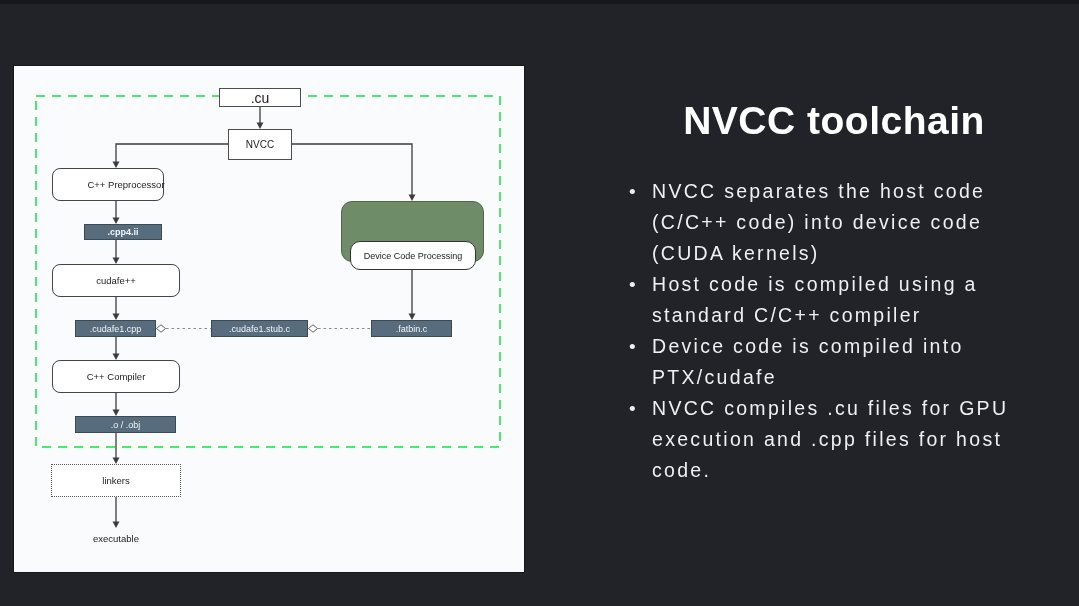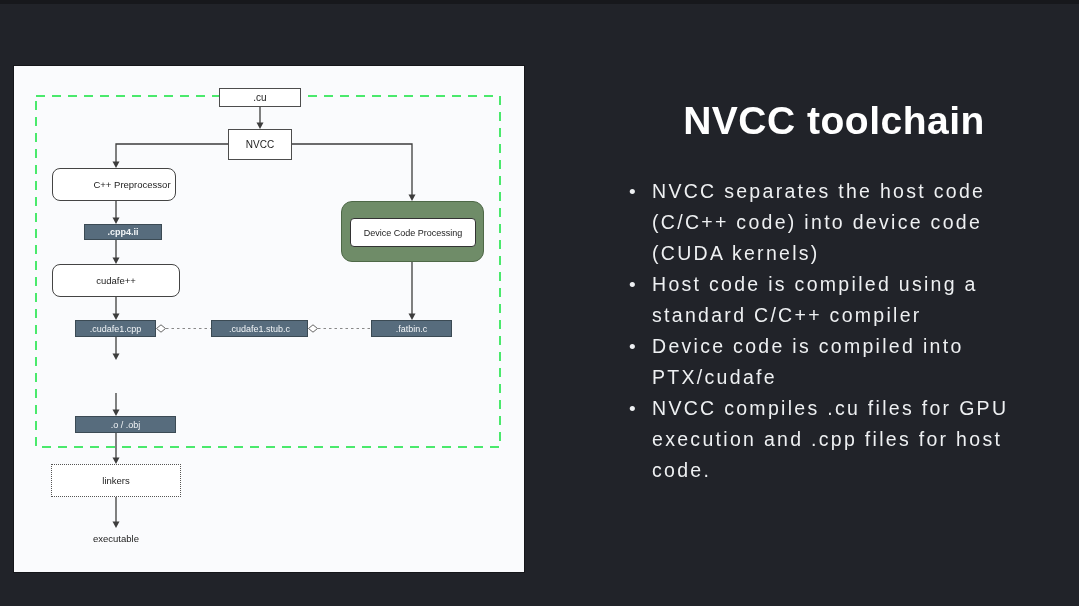--- a/index.html
+++ b/index.html
@@ -10,27 +10,27 @@
   .top-strip { position:absolute; left:0; top:0; width:1079px; height:4px; background:#17181c; }
 
   
   .panel {
     position:absolute; left:14px; top:66px; width:510px; height:506px;
     background:#fafbfd; box-shadow:0 0 0 1px rgba(0,0,0,0.35);
   }
   .connector-svg { position:absolute; left:0; top:0; width:510px; height:506px; }
 
   .node { position:absolute; display:flex; align-items:center; justify-content:center;
-          font-size:10px; color:#1c1c1c; white-space:nowrap; }
+          font-size:14px; color:#1c1c1c; white-space:nowrap; }
   .rect-plain  { background:#ffffff; border:1px solid #4d4d4d; }
   .rect-round  { background:#ffffff; border:1px solid #444; border-radius:8px; font-size:9.5px; }
   .rect-dark   { background:#576c7d; border:1px solid #3b4a54; color:#f2f5f7; font-size:9px; }
   .rect-dotted { background:#ffffff; border:1.5px dotted #555; font-size:9.5px; }
   .device-outer{ position:absolute; background:#6f8c68; border:1px solid #4e6847; border-radius:11px; }
-  .device-inner{ background:#ffffff; border:1px solid #333; border-radius:4px; font-size:9px; }
+  .device-inner{ background:#ffffff; border:1px solid #333; border-radius:10px; font-size:9px;margin-top:23px; }
   .plain-label { position:absolute; font-size:9.5px; color:#222; text-align:center; }
 
   
   .slide-title {
     position:absolute; left:604px; top:99px; width:460px;
     text-align:center; color:#ffffff; font-size:39px; font-weight:800;
     letter-spacing:0.5px;
   }
   .bullets {
     position:absolute; left:629px; top:176px; width:412px;
@@ -105,21 +105,21 @@
     </svg>
 
     <div class="node rect-plain" style="left:205px; top:22px; width:82px; height:19px;">
         <span>.cu</span>
       </div>
 
     <div class="node rect-plain" style="left:214px; top:63px; width:64px; height:31px; font-size:10px; border-width:1.5px;">
         <span>NVCC</span>
       </div>
 
-    <div class="node rect-round" style="left:38px; top:102px; width:124px; height:33px;padding-left:36px;">
+    <div class="node rect-round" style="left:38px; top:102px; width:112px; height:33px;padding-left:36px;">
         <span>C++ Preprocessor</span>
       </div>
 
     <div class="node rect-dark" style="left:70px; top:158px; width:78px; height:16px;font-weight:bold;">
         <span>.cpp4.ii</span>
       </div>
 
     <div class="node rect-round" style="left:38px; top:198px; width:128px; height:33px;">
         <span>cudafe++</span>
       </div>
@@ -135,20 +135,23 @@
     <div class="node rect-dark" style="left:357px; top:254px; width:81px; height:17px;">
         <span>.fatbin.c</span>
       </div>
 
     <div class="device-outer" style="left:327px; top:135px; width:143px; height:61px;">
       <div class="node device-inner" style="left:8px; top:16px; width:126px; height:29px;">
           <span>Device Code Processing</span>
         </div>
     </div>
 
+    <div class="node rect-round" style="left:38px; top:294px; width:128px; height:33px;">
+        <span>C++ Compiler</span>
+      </div>
 
     <div class="node rect-dark" style="left:61px; top:350px; width:101px; height:17px;">
         <span>.o / .obj</span>
       </div>
 
     <div class="node rect-dotted" style="left:37px; top:398px; width:130px; height:33px;">
         <span>linkers</span>
       </div>
 
     <div class="plain-label" style="left:52px; top:467px; width:100px;"><span>executable</span></div>

